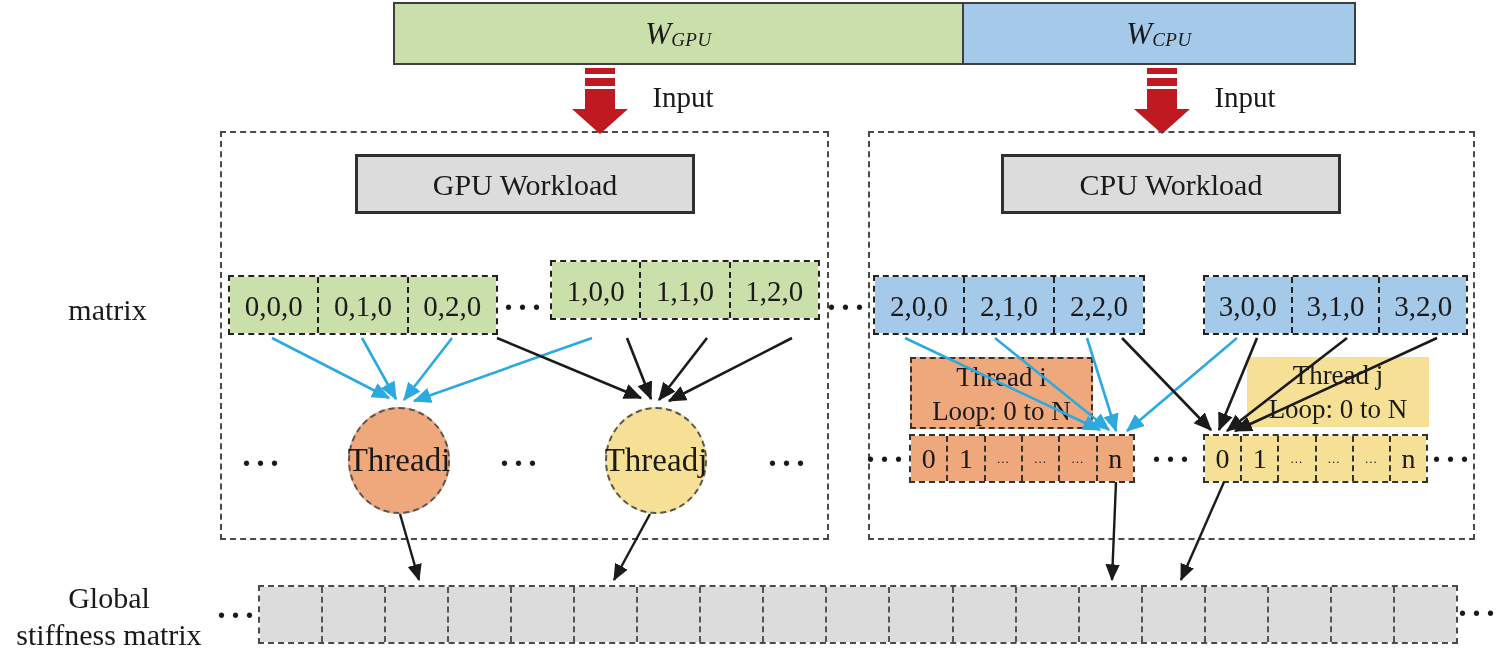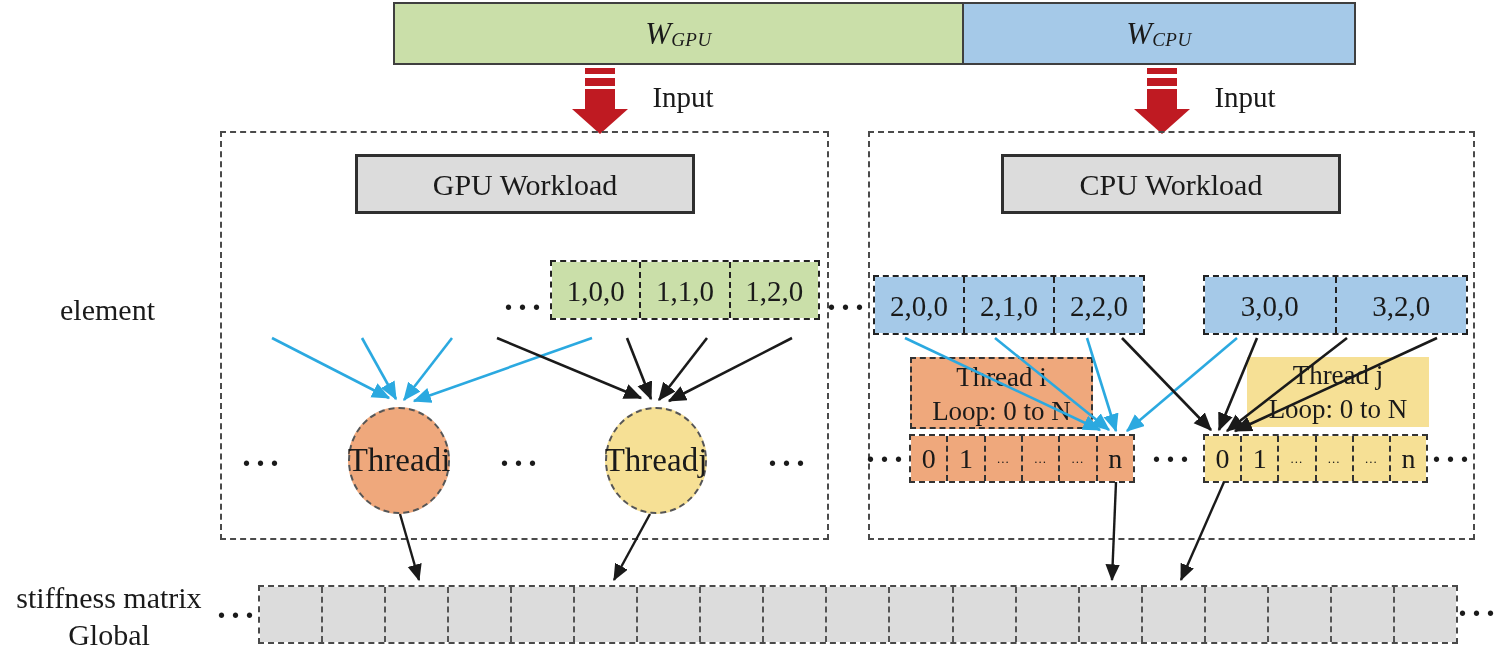--- a/index.html
+++ b/index.html
@@ -91,34 +91,40 @@
       <div class="head"></div>
   </div>
   <div class="abs input-label" style="left:1190px; top:82px; width:110px;">Input</div>
 
   <div class="abs panel" style="left:220px; top:131px; width:605px; height:405px;"></div>
   <div class="abs panel" style="left:868px; top:131px; width:603px; height:405px;"></div>
 
   <div class="abs header-box" style="left:355px; top:154px; width:334px; height:54px;">GPU Workload</div>
   <div class="abs header-box" style="left:1001px; top:154px; width:334px; height:54px;">CPU Workload</div>
 
-  <div class="abs biglabel" style="left:10px; top:291px; width:195px;">element</div>
-
+  <div class="abs biglabel" style="left:10px; top:291px; width:195px;">matrix</div>
+
+  <div class="abs cellrow row-green" style="left:228px; top:275px; width:266px; height:56px;">
+      <div class="gcell">0,0,0</div>
+      <div class="gcell">0,1,0</div>
+      <div class="gcell">0,2,0</div>
+    </div>
   <div class="abs cellrow row-green" style="left:550px; top:260px; width:266px; height:56px;">
       <div class="gcell">1,0,0</div>
       <div class="gcell">1,1,0</div>
       <div class="gcell">1,2,0</div>
     </div>
   <div class="abs cellrow row-blue" style="left:873px; top:275px; width:268px; height:56px;">
       <div class="gcell">2,0,0</div>
       <div class="gcell">2,1,0</div>
       <div class="gcell">2,2,0</div>
     </div>
   <div class="abs cellrow row-blue" style="left:1203px; top:275px; width:261px; height:56px;">
       <div class="gcell">3,0,0</div>
+      <div class="gcell">3,1,0</div>
       <div class="gcell">3,2,0</div>
     </div>
 
   <div class="abs dots" style="left:502px; top:292px;">···</div>
   <div class="abs dots" style="left:825px; top:292px;">···</div>
 
   <div class="abs circle circle-orange" style="left:348px; top:407px; width:98px; height:103px;">
     <div>Thread</div>
     <div>i</div>
   </div>
@@ -155,22 +161,22 @@
       <div class="acell tiny">...</div>
       <div class="acell tiny">...</div>
       <div class="acell">n</div>
     </div>
 
   <div class="abs dots" style="left:864px; top:444px;">···</div>
   <div class="abs dots" style="left:1150px; top:444px;">···</div>
   <div class="abs dots" style="left:1430px; top:444px;">···</div>
 
   <div class="abs biglabel" style="left:0px; top:579px; width:218px;">
+    <div>Global</div>
     <div>stiffness matrix</div>
-    <div>Global</div>
   </div>
   <div class="abs dots" style="left:215px; top:600px;">···</div>
   <div class="abs" id="matrix" style="left:258px; top:585px; width:1196px; height:55px;">
       <div class="mcell"></div>
       <div class="mcell"></div>
       <div class="mcell"></div>
       <div class="mcell"></div>
       <div class="mcell"></div>
       <div class="mcell"></div>
       <div class="mcell"></div>

